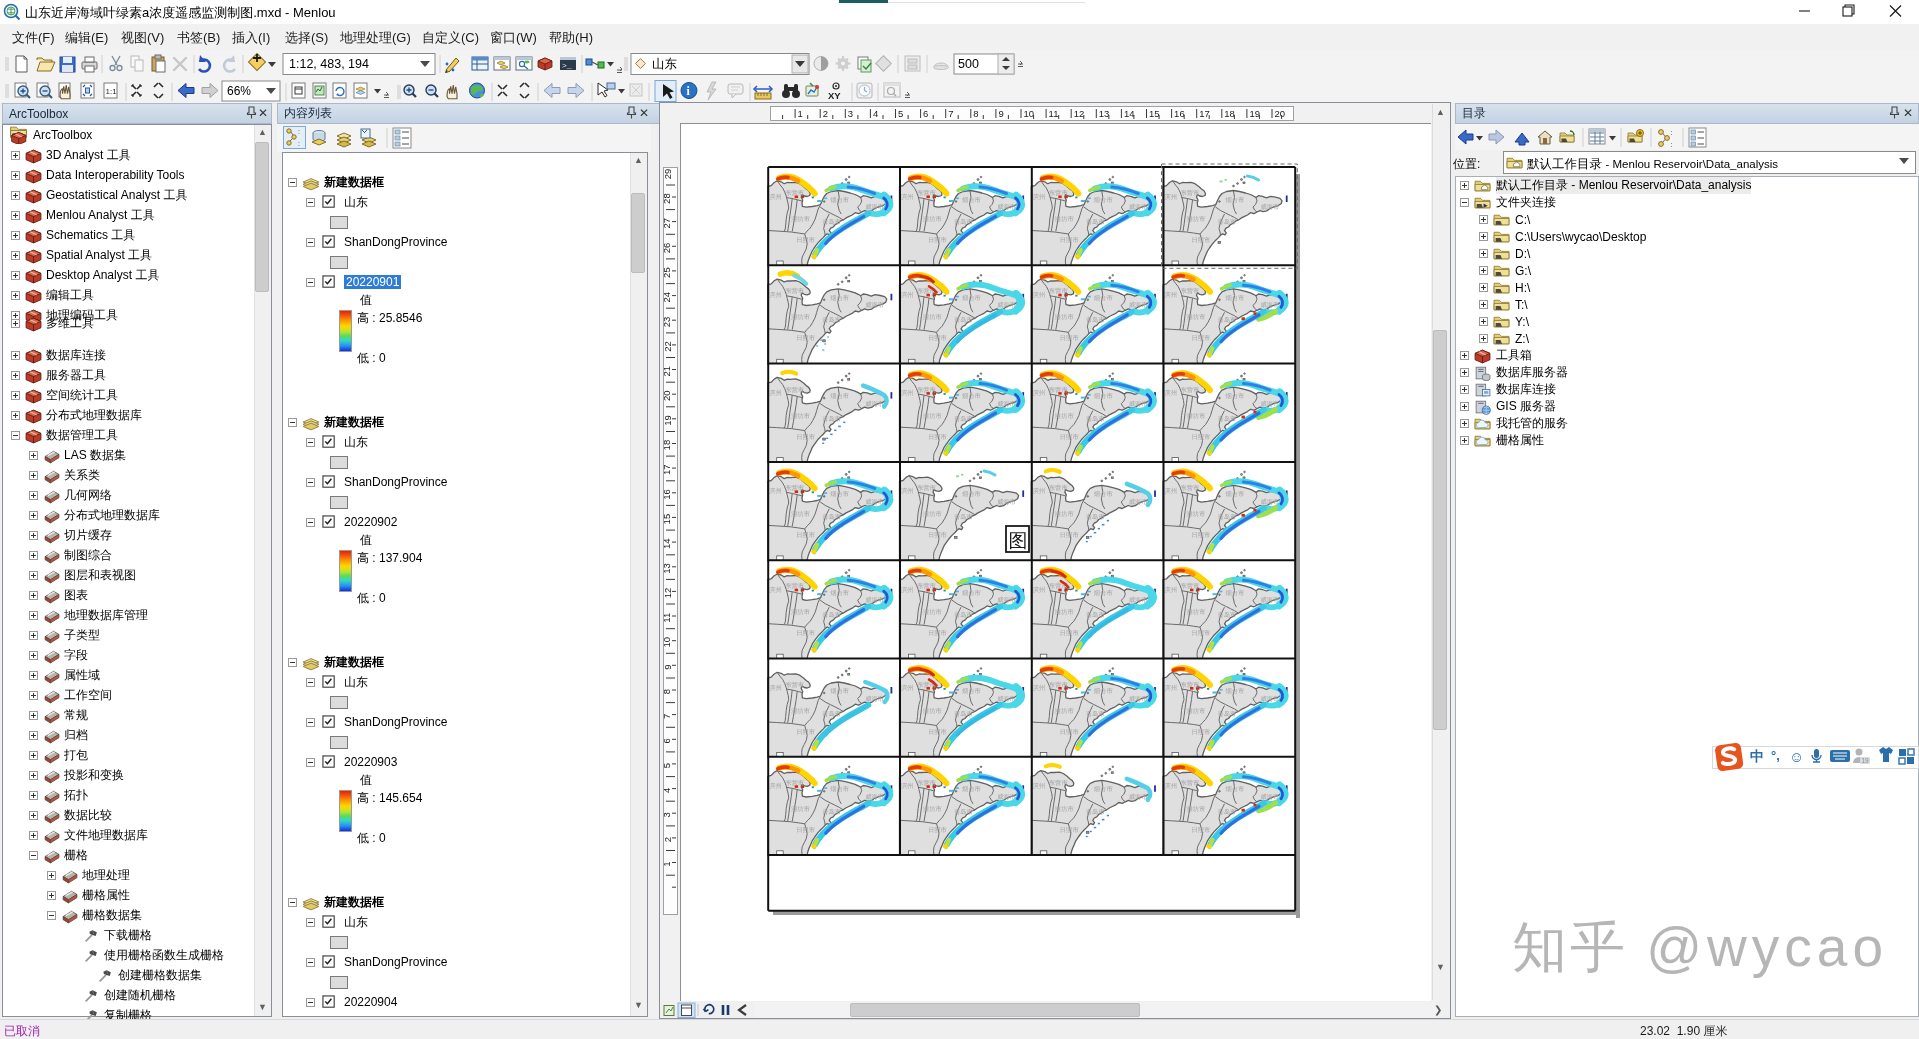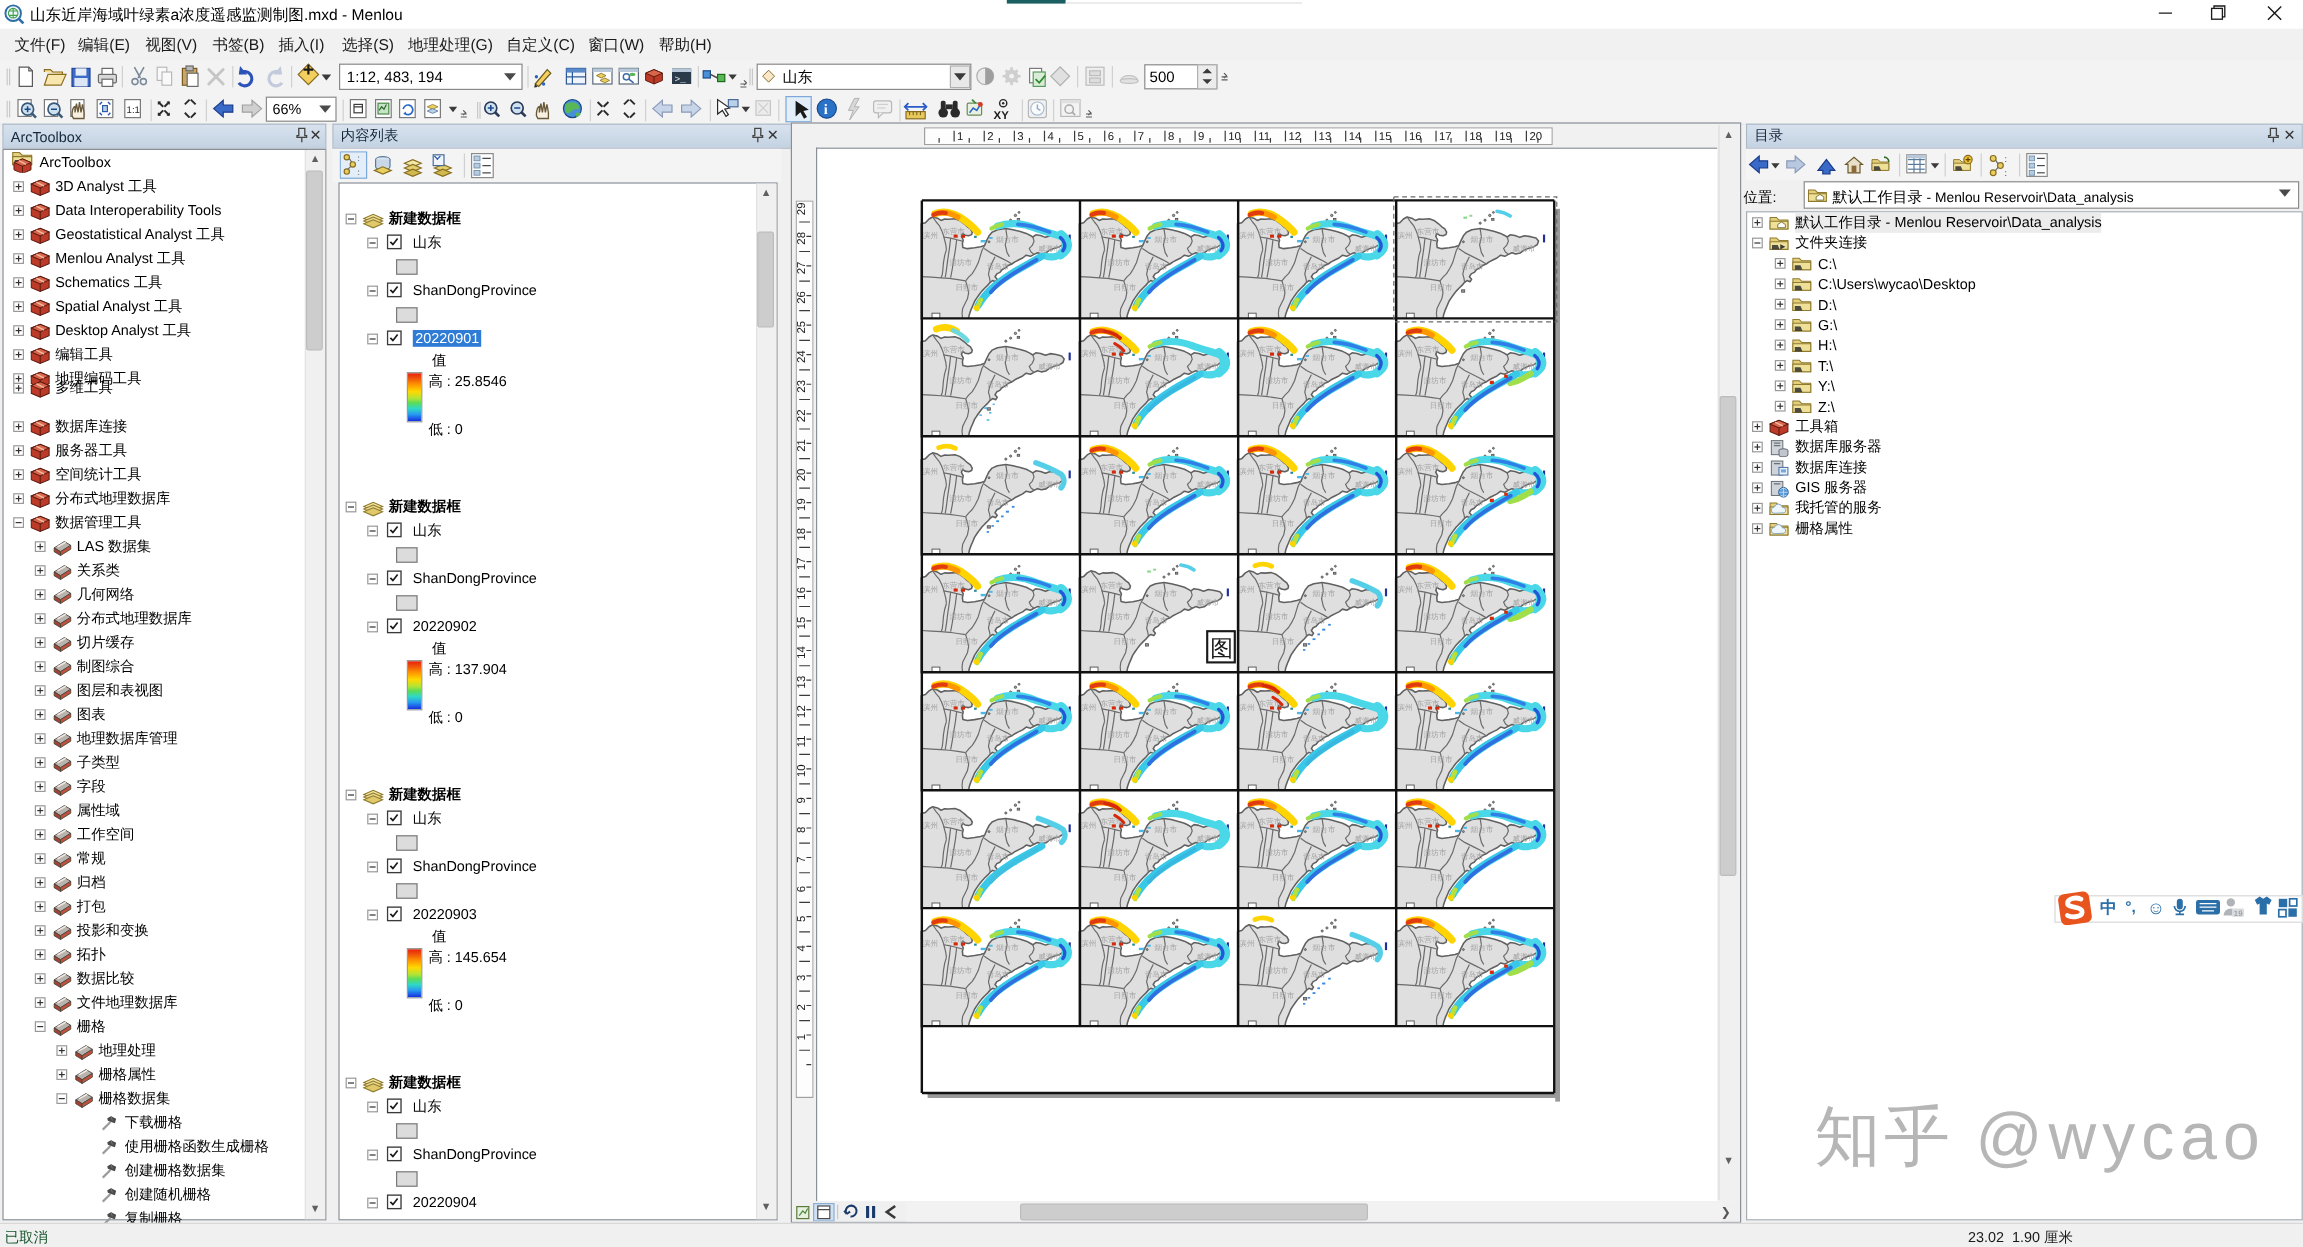--- a/index.html
+++ b/index.html
@@ -724,21 +724,21 @@
       <use href="#ham"></use>
     </svg>
     <span>下载栅格</span>
   </div>
 <div class="row" style="left:3px;top:945px;width:248px">
     <svg class="ic" width="17" height="17" viewBox="0 0 16 16" style="margin-left:80px;margin-right:4px">
       <use href="#ham"></use>
     </svg>
     <span>使用栅格函数生成栅格</span>
   </div>
-<div class="row" style="left:3px;top:965px;width:248px">
+<div class="row" style="left:17px;top:965px;width:248px">
     <svg class="ic" width="17" height="17" viewBox="0 0 16 16" style="margin-left:80px;margin-right:4px">
       <use href="#ham"></use>
     </svg>
     <span>创建栅格数据集</span>
   </div>
 <div class="row" style="left:3px;top:985px;width:248px">
     <svg class="ic" width="17" height="17" viewBox="0 0 16 16" style="margin-left:80px;margin-right:4px">
       <use href="#ham"></use>
     </svg>
     <span>创建随机栅格</span>
@@ -1657,21 +1657,21 @@
     <span style="">我托管的服务</span>
   </div>
 <div class="crow" style="left:1456px;top:432px;width:440px">
     <span class="pm p sp" style="margin-left:4px;margin-right:5px"></span>
     <svg class="ic" width="17" height="17" viewBox="0 0 16 16" style="margin-right:5px">
       <use href="#cloudf"></use>
     </svg>
     <span style="">栅格属性</span>
   </div>
 <div class="a" style="left:0;top:1019px;width:1919px;height:20px;background:#f0f0f0;border-top:1px solid #d8d8d8"></div>
-<div class="a" style="left:4px;top:1023px;font-size:12px;color:#14532d">已取消</div>
+<div class="a" style="left:4px;top:1023px;font-size:12px;color:#a21caf">已取消</div>
 <div class="a" style="left:1640px;top:1023px;font-size:12px;color:#1a1a1a">23.02&nbsp;&nbsp;1.90 厘米</div>
 <div class="a" style="left:1512px;top:911px;font-size:55px;color:#b6b6b6;letter-spacing:3px">知乎 <span style="letter-spacing:5px">@wycao</span></div>
 <div class="a" style="left:1712px;top:746px;width:207px;height:23px;background:#fff;border:1px solid #d8d8d8"></div>
 <svg class="a" style="left:1713px;top:741px" width="206" height="30" viewBox="0 0 206 30">
 <g transform="rotate(-8 16 15)">
       <rect x="3" y="3" width="26" height="26" rx="5" fill="#e8541e"></rect>
       <path d="M22,9 C18,6.5 11,7 10.5,11 C10,15 21,14.5 21.5,19 C22,23.5 13,24 9,21" fill="none" stroke="#fff" stroke-width="4" stroke-linecap="round"></path>
     </g>
 <g fill="#2a6fa8" font-size="15" font-weight="bold">
 <text x="37" y="20" font-size="14">中</text>

